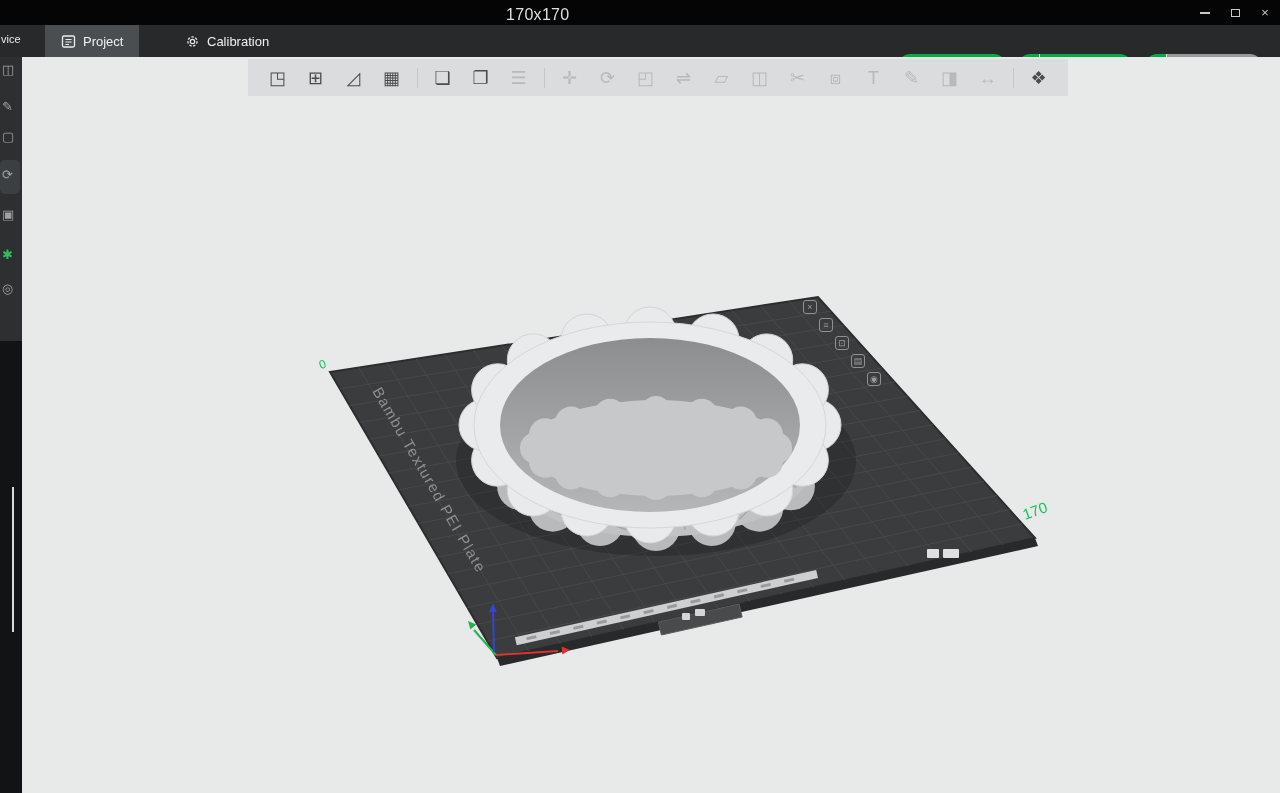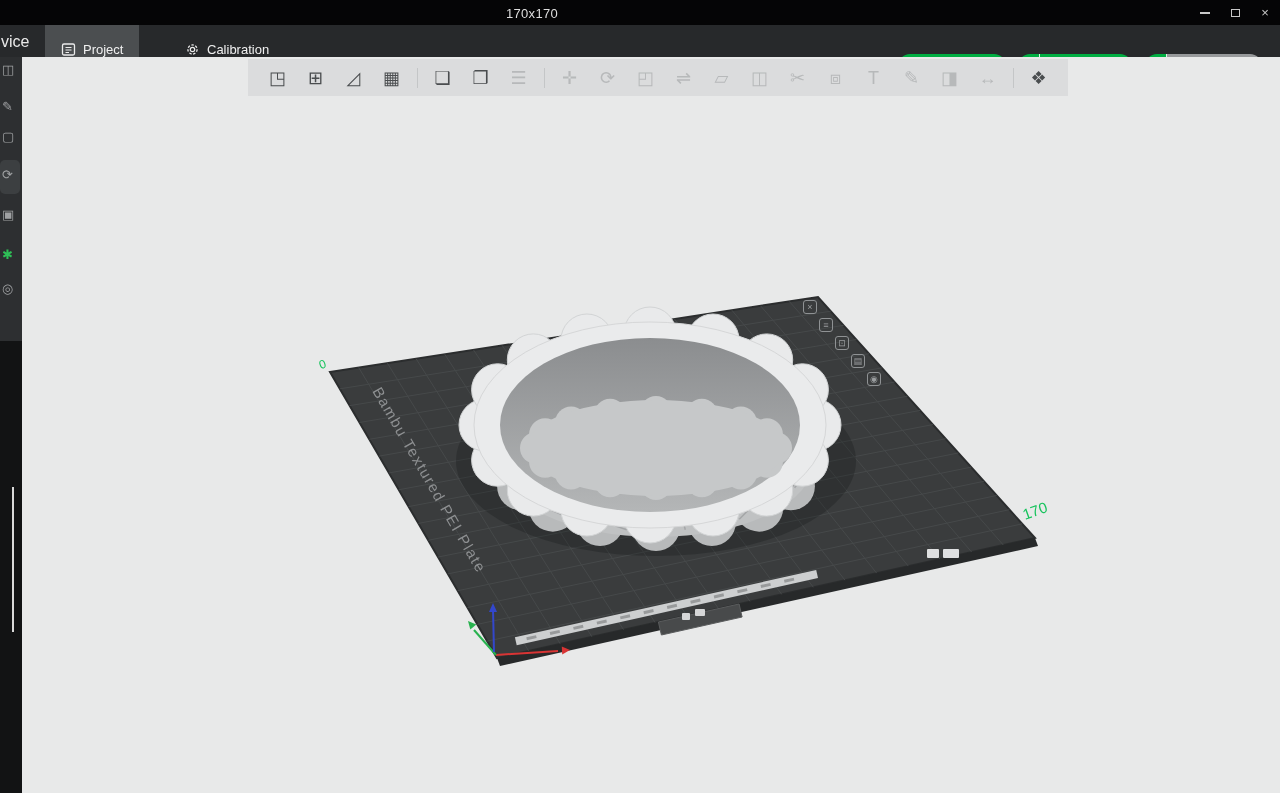--- a/index.html
+++ b/index.html
@@ -1,30 +1,30 @@
 <!DOCTYPE html>
 <html><head>
 <meta charset="utf-8">
 <style>
   * { box-sizing: border-box; margin: 0; padding: 0; }
   html, body { width: 1280px; height: 793px; overflow: hidden; }
   body { position: relative; background: #e8e9e9; font-family: "Liberation Sans", sans-serif; }
 
   
   .titlebar { position: absolute; left: 0; top: 0; width: 100%; height: 25px; background: #050506; }
-  .title { position: absolute; left: 506px; top: 6px; font-size: 13px; color: #dedede; letter-spacing: .3px; }
+  .title { position: absolute; left: 506px; top: 6px; font-size: 16px; color: #dedede; letter-spacing: .3px; }
   .win-controls { position: absolute; right: 0; top: 0; height: 25px; display: flex; align-items: center; }
   .wc { width: 30px; height: 25px; display: flex; align-items: center; justify-content: center; color: #c8c8c8; font-size: 13px; }
   .wc-min { width: 10px; height: 2px; background: #c8c8c8; }
   .wc-rest { width: 9px; height: 8px; border: 1px solid #c8c8c8; }
 
   
   .tabbar { position: absolute; left: 0; top: 25px; width: 100%; height: 32px; background: #27292b; }
-  .partial-tab { position: absolute; left: 1px; top: 8px; color: #e9e9e9; font-size: 16px; }
-  .tab { position: absolute; top: 0; height: 32px; display: flex; align-items: flex-end; gap: 7px; color: #f0f0f0; font-size: 13px; padding: 0 16px; }
+  .partial-tab { position: absolute; left: 1px; top: 8px; color: #e9e9e9; font-size: 11px; }
+  .tab { position: absolute; top: 0; height: 32px; display: flex; align-items: center; gap: 7px; color: #f0f0f0; font-size: 13px; padding: 0 16px; }
   .tab-project { left: 45px; background: #4b4e50; }
   .tab-calib { left: 169px; }
 
   .btn-upload { position: absolute; left: 898px; top: 29px; width: 108px; height: 24px; border-radius: 12px; background: #00AE42; color: #fff; font-size: 13px; display: flex; align-items: center; justify-content: center; gap: 6px; }
   .split { position: absolute; top: 29px; height: 24px; border-radius: 12px; display: flex; overflow: hidden; }
   .split .dd { width: 22px; height: 100%; background: #00AE42; display: flex; align-items: center; justify-content: center; border-right: 1px solid rgba(255,255,255,.85); }
   .split .main { flex: 1; display: flex; align-items: center; justify-content: center; color: #fff; font-size: 13px; }
   .split-slice { left: 1018px; width: 114px; }
   .split-slice .main { background: #00AE42; }
   .split-print { left: 1145px; width: 117px; }

